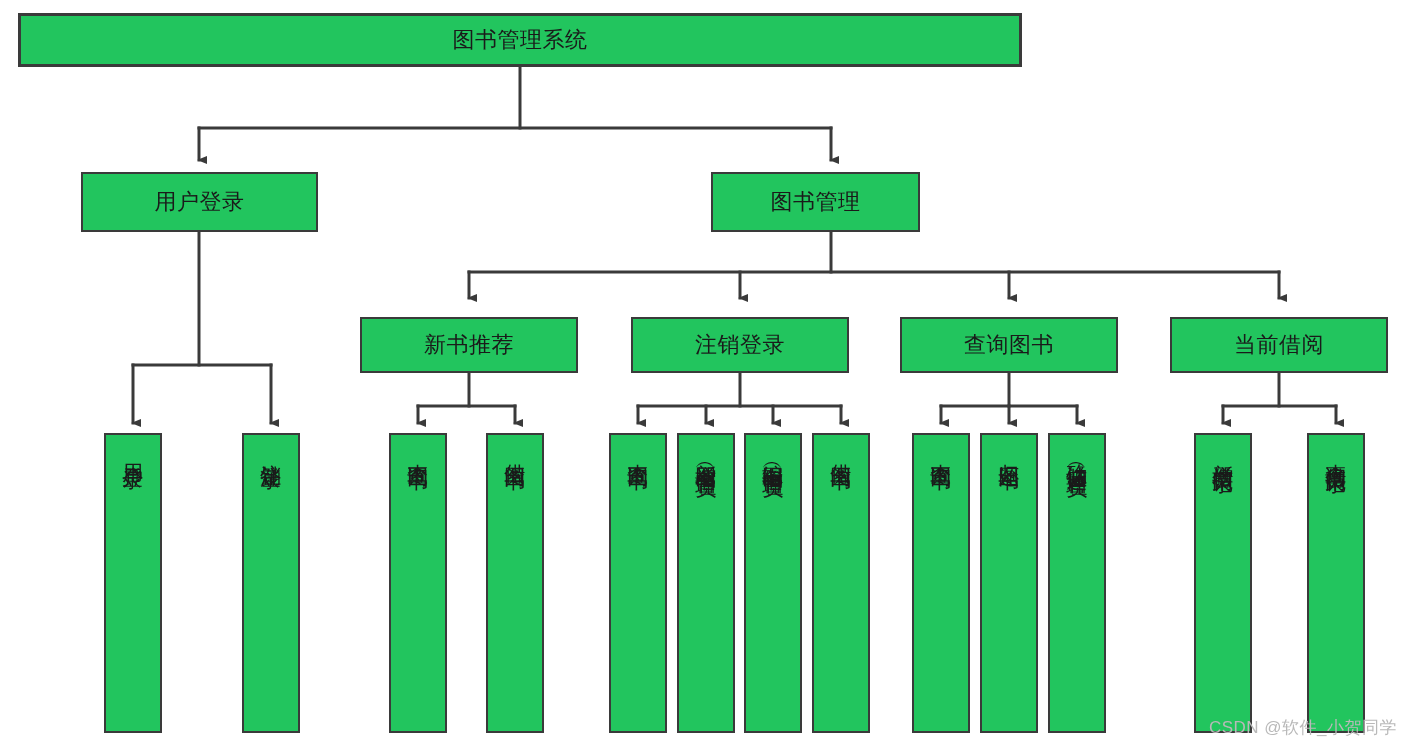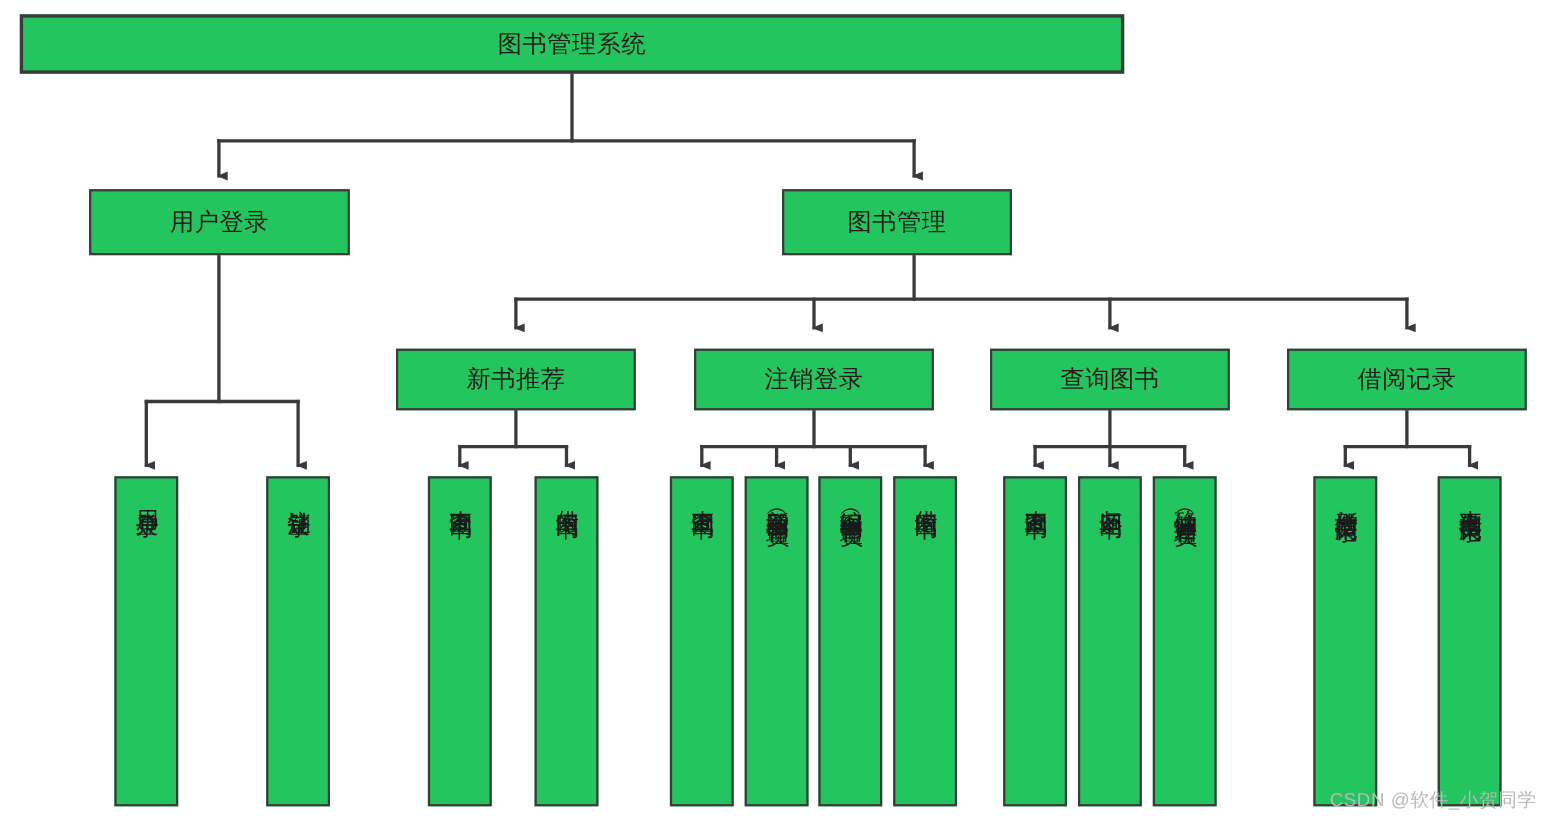--- a/index.html
+++ b/index.html
@@ -136,21 +136,21 @@
   <div class="node" style="left:360px; top:317px; width:218px; height:56px;">
     <span class="label">新书推荐</span>
   </div>
   <div class="node" style="left:631px; top:317px; width:218px; height:56px;">
     <span class="label">注销登录</span>
   </div>
   <div class="node" style="left:900px; top:317px; width:218px; height:56px;">
     <span class="label">查询图书</span>
   </div>
   <div class="node" style="left:1170px; top:317px; width:218px; height:56px;">
-    <span class="label">借阅记录</span>
+    <span class="label">当前借阅</span>
   </div>
 
   <div class="node leaf" style="left:104px; top:433px; width:58px; height:300px;">
     <span class="label">用户登录</span>
   </div>
   <div class="node leaf" style="left:242px; top:433px; width:58px; height:300px;">
     <span class="label">注销登录</span>
   </div>
 
   <div class="node leaf" style="left:389px; top:433px; width:58px; height:300px;">

